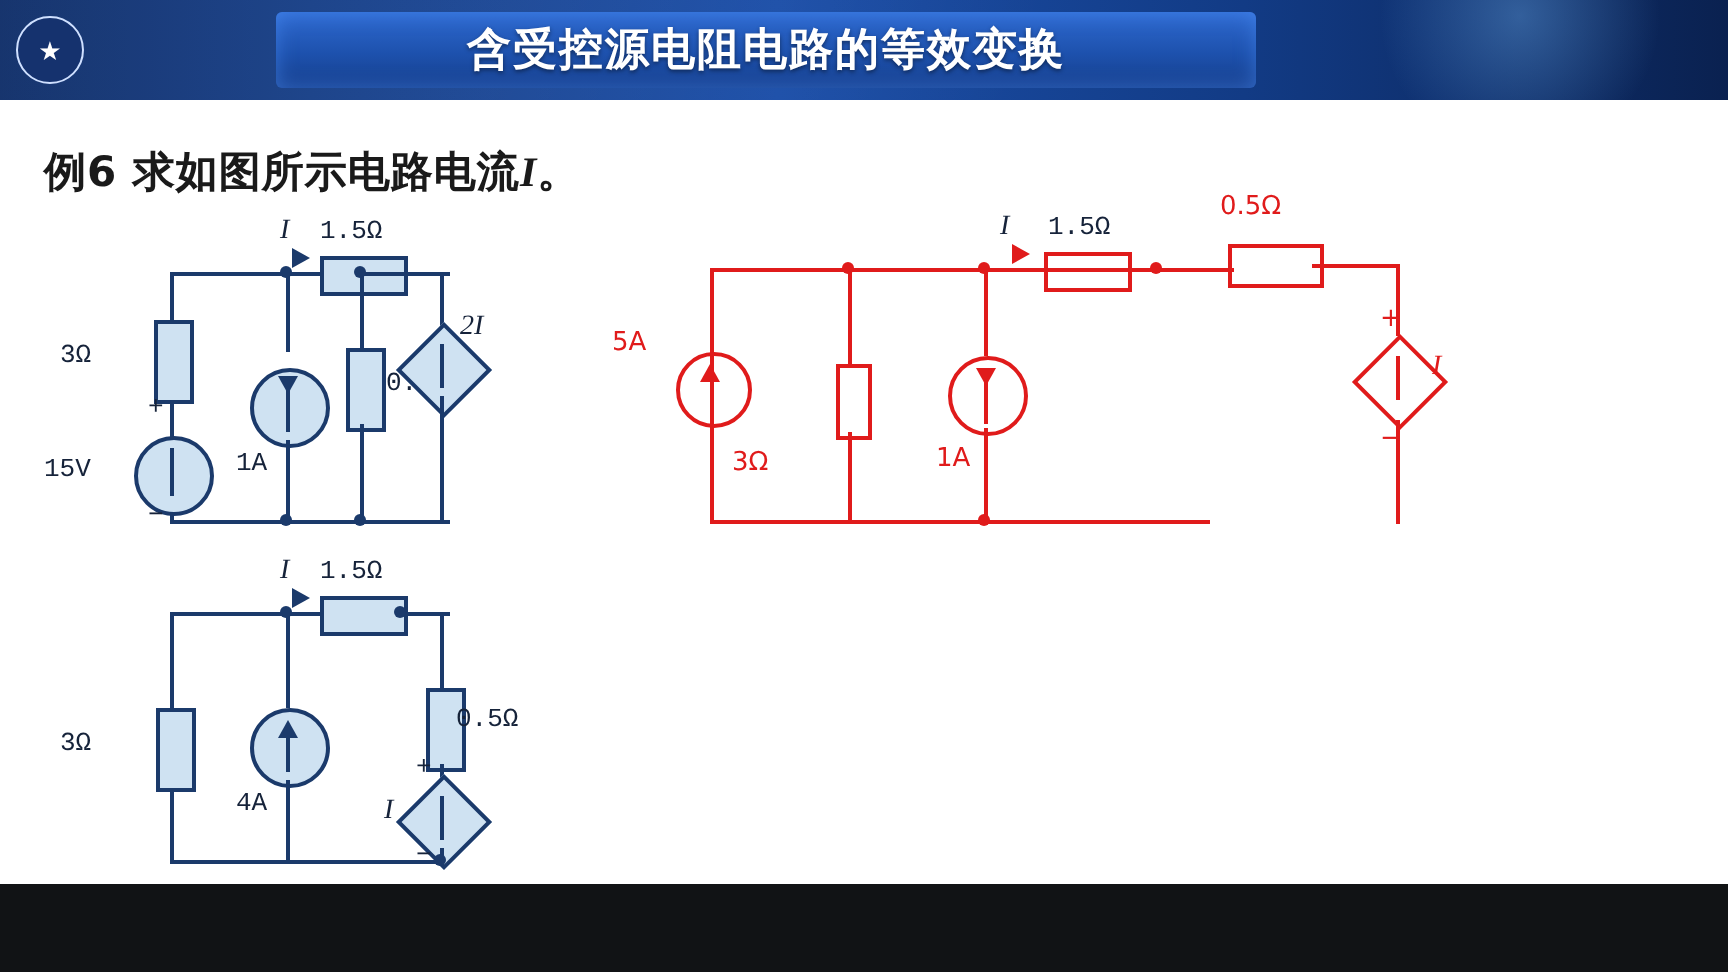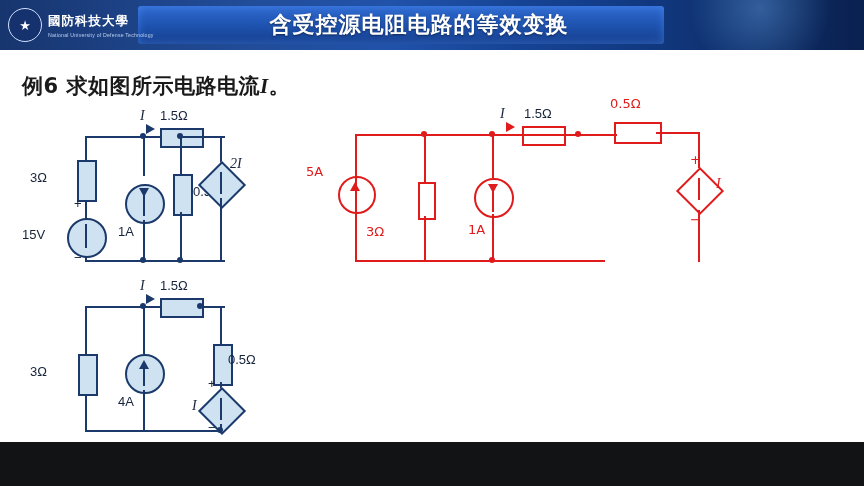--- a/index.html
+++ b/index.html
@@ -19,21 +19,21 @@
     display:flex;align-items:center;justify-content:center;}
   .logo .seal .star{color:#fff;font-size:13px;line-height:1;}
   .logo .names{display:flex;flex-direction:column;justify-content:center;}
   .logo .cn{color:#ffffff;font-size:12.5px;font-weight:bold;letter-spacing:1px;white-space:nowrap;}
   .logo .en{color:#b9cdf0;font-size:5.2px;letter-spacing:.2px;white-space:nowrap;margin-top:2px;}
 
   .title-bar{position:absolute;left:138px;top:6px;width:490px;height:38px;
     background:linear-gradient(180deg,#2a63c4 0%,#1b4da8 50%,#14general 100%);
     background:linear-gradient(180deg,#2f6ad0 0%,#1d51ad 55%,#173f8c 100%);
     border-radius:3px;z-index:2;display:flex;align-items:center;justify-content:center;
-    box-shadow:0 0 10px rgba(80,150,255,.5) inset;padding-left:36px;}
+    box-shadow:0 0 10px rgba(80,150,255,.5) inset;}
   .title-bar .t{color:#ffffff;font-size:22px;font-weight:bold;letter-spacing:1px;
     font-family:"DejaVu Sans","Liberation Sans",sans-serif;text-shadow:0 1px 2px rgba(0,0,0,.45);}
 
   .banner-right{position:absolute;right:6px;top:4px;width:210px;height:42px;z-index:3;
     display:flex;align-items:center;justify-content:flex-end;}
   .banner-right .carimg{position:absolute;right:0;top:0;width:210px;height:42px;
     background:linear-gradient(100deg,#0d2a5e 0%,#14417f 40%,#1c5396 65%,#0c2550 100%);
     border-radius:2px;overflow:hidden;}
   .banner-right .carimg:before{content:"";position:absolute;left:18px;top:12px;width:120px;height:18px;
     border-radius:12px 16px 6px 6px;background:linear-gradient(180deg,#9fc0e6,#456ea6);opacity:.75;}
@@ -51,21 +51,21 @@
   
   .wire{position:absolute;background:#1b3a6b;}
   .wire.r{background:#e01b1b;}
   .hw{height:2px;}
   .vw{width:2px;}
   .node{position:absolute;width:6px;height:6px;border-radius:50%;background:#1b3a6b;}
   .node.r{background:#e01b1b;}
   .res{position:absolute;border:2px solid #1b3a6b;background:#cfe2f2;}
   .res.r{border-color:#e01b1b;background:transparent;}
   .lbl{position:absolute;font-size:13px;color:#16233a;white-space:nowrap;
-       font-family:Liberation Sans, sans-serif;}
+       font-family:Liberation Mono, monospace;}
   .lbl.it{font-style:italic;font-family:"Liberation Serif",serif;font-size:14px;}
   .lbl.red{color:#e01b1b;font-family:"DejaVu Sans",sans-serif;}
   .src{position:absolute;border:2px solid #1b3a6b;border-radius:50%;background:#cfe2f2;}
   .src.r{border-color:#e01b1b;background:transparent;}
   .dia{position:absolute;border:2px solid #1b3a6b;background:#cfe2f2;transform:rotate(45deg);}
   .dia.r{border-color:#e01b1b;background:transparent;}
   .arrow{position:absolute;width:0;height:0;}
   .arr-up{border-left:5px solid transparent;border-right:5px solid transparent;border-bottom:9px solid #1b3a6b;}
   .arr-down{border-left:5px solid transparent;border-right:5px solid transparent;border-top:9px solid #1b3a6b;}
   .arr-right{border-top:5px solid transparent;border-bottom:5px solid transparent;border-left:9px solid #1b3a6b;}
@@ -84,24 +84,20 @@
 </head>
 <body>
 
 <div class="stage">
 
   <div class="banner">
     <div class="logo">
       <div class="seal">
           <span class="star">★</span>
         </div>
-      <div class="names">
-        <div class="cn">國防科技大學</div>
-        <div class="en">National University of Defense Technology</div>
-      </div>
     </div>
     <div class="title-bar">
       <div class="t">含受控源电阻电路的等效变换</div>
     </div>
   </div>
 
   <div class="slide">
 
     <div class="prompt">
       <span>例6  求如图所示电路电流</span><span class="it">I</span><span>。</span>

